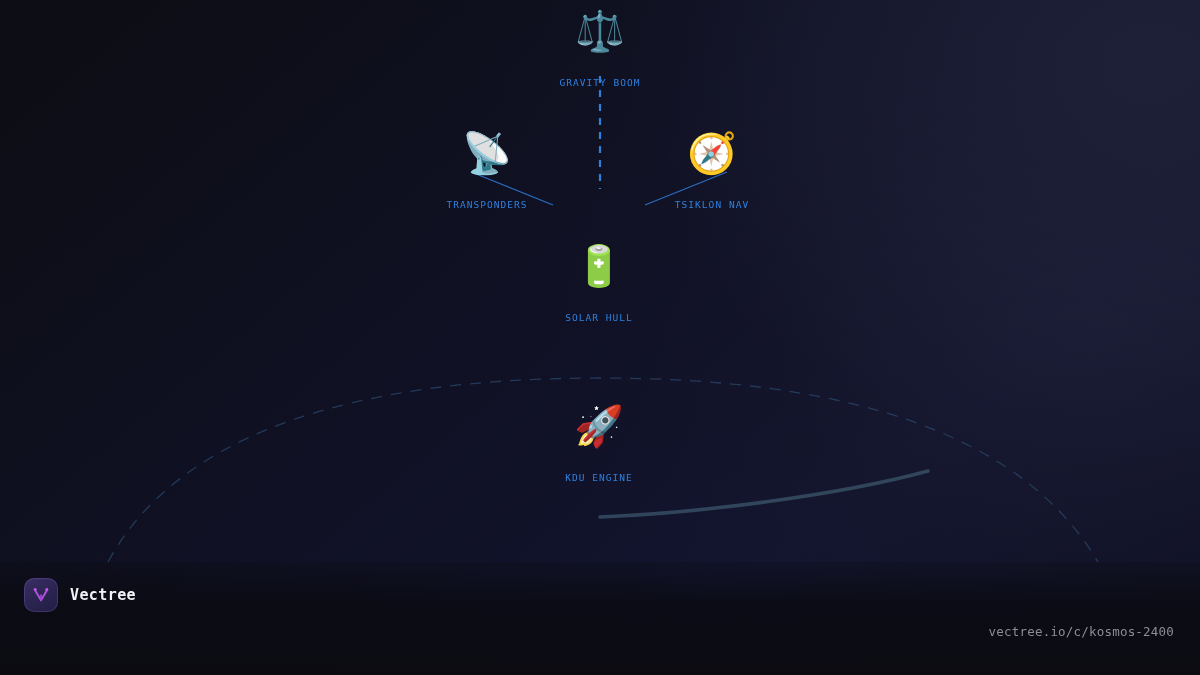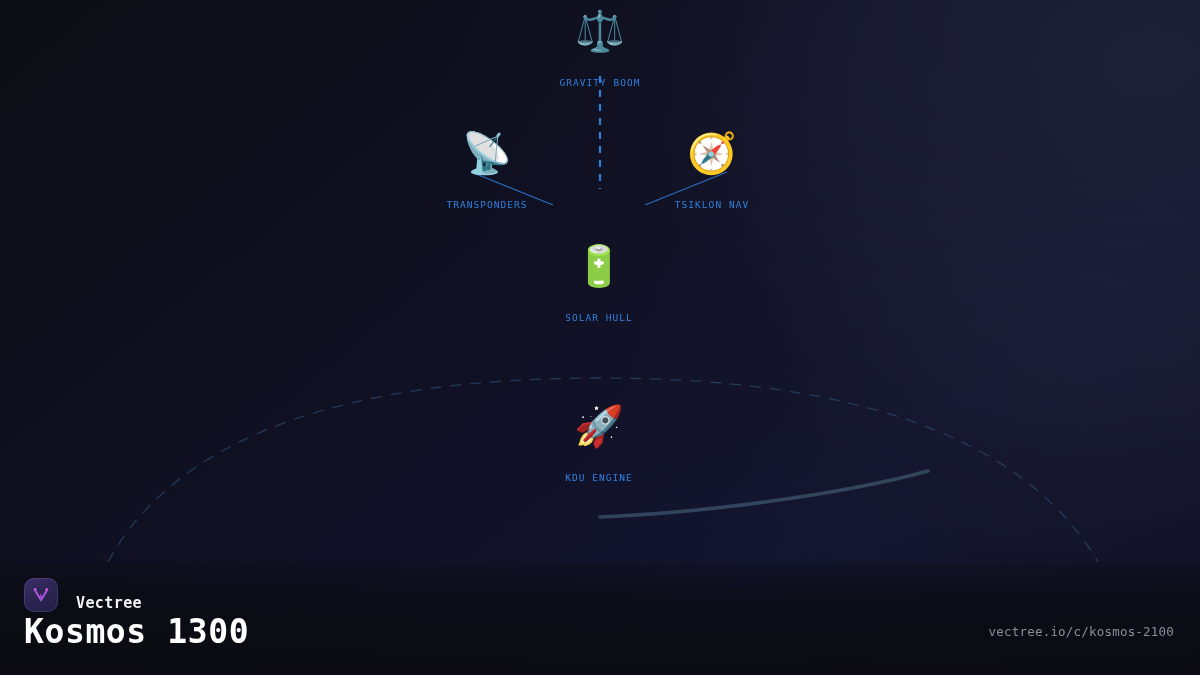--- a/index.html
+++ b/index.html
@@ -64,22 +64,22 @@
     width: 1200px;
     height: 113px;
     background: linear-gradient(180deg, rgba(10,10,16,0.25) 0%, rgba(10,10,16,0.78) 38%, #0b0b11 100%);
     z-index: 20;
   }
   #brand-row {
     position: absolute;
     left: 24px;
     top: 16px;
     display: flex;
-    align-items: flex-end;
-    gap: 18px;
+    align-items: center;
+    gap: 12px;
   }
   #brand-mark {
     width: 34px;
     height: 34px;
     border-radius: 10px;
     background: linear-gradient(150deg, #3b2f66 0%, #2a2450 55%, #221d44 100%);
     box-shadow: inset 0 0 0 1px rgba(160,120,230,0.22);
     display: flex;
     align-items: center;
     justify-content: center;
@@ -163,18 +163,17 @@
         <svg width="22" height="22" viewBox="0 0 22 22" xmlns="http://www.w3.org/2000/svg">
           <circle cx="5.2" cy="5.6" r="1.5" fill="#d25ae8"></circle>
           <circle cx="16.8" cy="5.6" r="1.5" fill="#d25ae8"></circle>
           <path d="M5.2 6.6 L11 16.2 L16.8 6.6" fill="none" stroke="#b452e0" stroke-width="1.9" stroke-linecap="round" stroke-linejoin="round"></path>
           <path d="M11 11.2 L11 16.4" stroke="#9b46d6" stroke-width="1.7" stroke-linecap="round"></path>
         </svg>
       </div>
       <span id="brand-name">Vectree</span>
     </div>
 
-    <div id="page-title">Kosmos 1300</div>
 
-    <div id="footer-url">vectree.io/c/kosmos-2100</div>
+    <div id="footer-url">vectree.io/c/kosmos-2400</div>
   </div>
 
 </div>
 
 </body></html>

